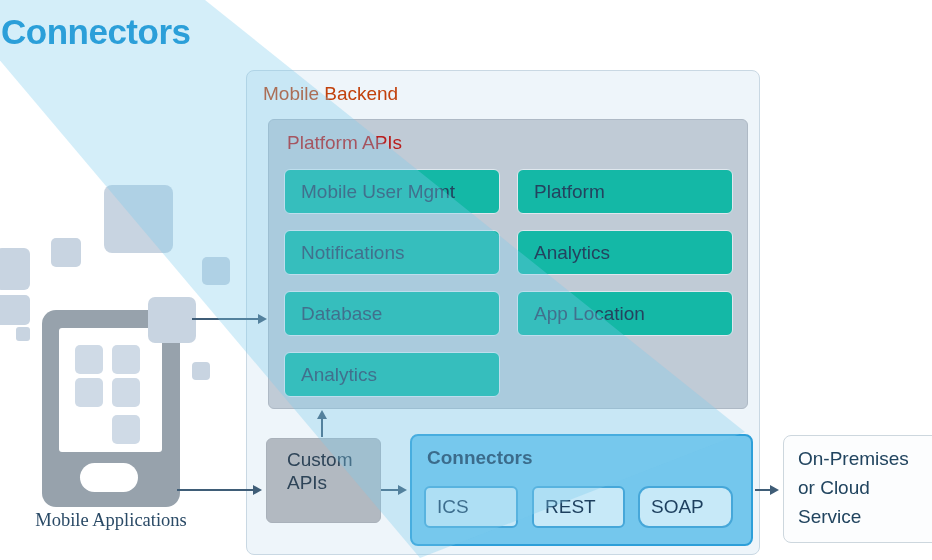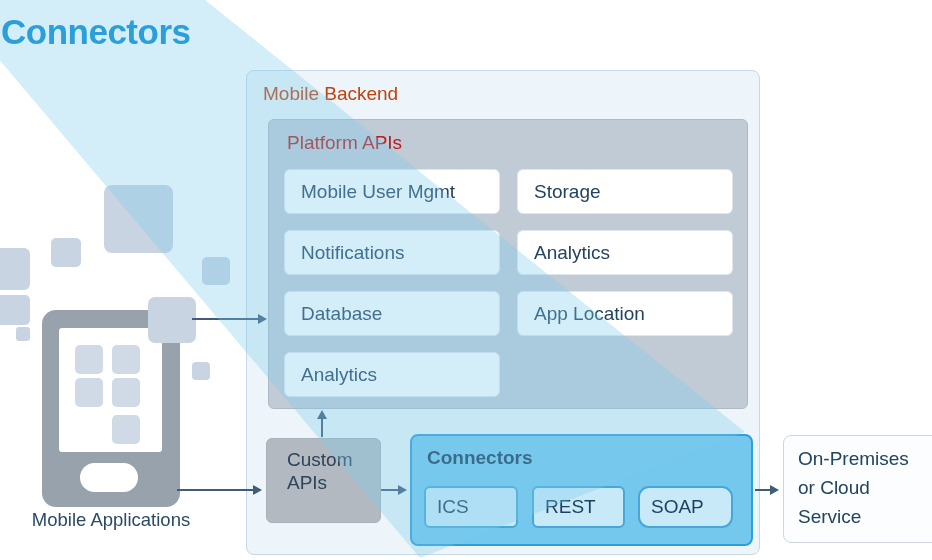--- a/index.html
+++ b/index.html
@@ -29,21 +29,21 @@
   .platform{
     position:absolute;left:21px;top:48px;width:480px;height:290px;
     background:#c0cbd6;border:1px solid #aeb9c5;border-radius:6px;box-sizing:border-box;
   }
   .platform-label{position:absolute;left:18px;top:12px;font-size:19px;color:#b91c1c;}
   .platform-grid{
     position:absolute;left:15px;top:49px;
     display:grid;grid-template-columns:216px 216px;grid-auto-rows:45px;gap:16px 17px;
   }
   .p-item{
-    background:#ffffff;border:1px solid #dfe7ee;border-radius:6px;box-sizing:border-box;
+    background:#14b8a6;border:1px solid #dfe7ee;border-radius:6px;box-sizing:border-box;
     display:flex;align-items:center;padding-left:16px;font-size:19px;color:#24435f;
   }
   
   .custom{
     position:absolute;left:19px;top:367px;width:115px;height:85px;
     background:#b2b9c1;border:1px solid #a9b1ba;border-radius:6px;box-sizing:border-box;
     font-size:19px;color:#2e4458;line-height:23px;padding:9px 0 0 20px;
   }
   
   .connectors{
@@ -66,21 +66,21 @@
     font-size:19px;color:#21445f;line-height:29px;padding:8px 0 0 14px;
   }
   
   .phone{position:absolute;left:42px;top:310px;width:138px;height:197px;z-index:4;
     background:#97a2ac;border-radius:14px;}
   .phone-screen{position:absolute;left:17px;top:18px;width:103px;height:124px;background:#fff;border-radius:3px;}
   .app-sq{position:absolute;width:28px;height:29px;background:#cfdae6;border-radius:5px;}
   .phone-home{position:absolute;left:38px;top:153px;width:58px;height:29px;background:#fff;border-radius:15px;}
   .phone-label{
     position:absolute;left:10px;top:509px;width:202px;z-index:4;
-    text-align:center;font-size:18.5px;line-height:22.5px;color:#2a4a66;
+    text-align:center;font-size:18.5px;line-height:22.5px;color:#2a4a66;font-family:Liberation Serif, serif;
   }
   
   .sq{position:absolute;background:#c8d4e1;z-index:3;}
   
   .a-line-h{position:absolute;height:2px;background:#3f5d77;z-index:10;}
   .a-line-v{position:absolute;width:2px;background:#3f5d77;z-index:10;}
   .a-head-r{position:absolute;width:0;height:0;z-index:10;
     border-top:5px solid transparent;border-bottom:5px solid transparent;border-left:9px solid #3f5d77;}
   .a-head-u{position:absolute;width:0;height:0;z-index:10;
     border-left:5px solid transparent;border-right:5px solid transparent;border-bottom:9px solid #3f5d77;}
@@ -112,21 +112,21 @@
 
   <div class="phone-label">Mobile Applications</div>
 
   <div class="backend">
     <div class="backend-label">Mobile Backend</div>
 
     <div class="platform">
       <div class="platform-label">Platform APIs</div>
       <div class="platform-grid">
         <div class="p-item">Mobile User Mgmt</div>
-        <div class="p-item">Storage</div>
+        <div class="p-item">Platform</div>
         <div class="p-item">Notifications</div>
         <div class="p-item">Analytics</div>
         <div class="p-item">Database</div>
         <div class="p-item">App Location</div>
         <div class="p-item">Analytics</div>
       </div>
     </div>
 
     <div class="custom">Custom APIs</div>
   </div>

